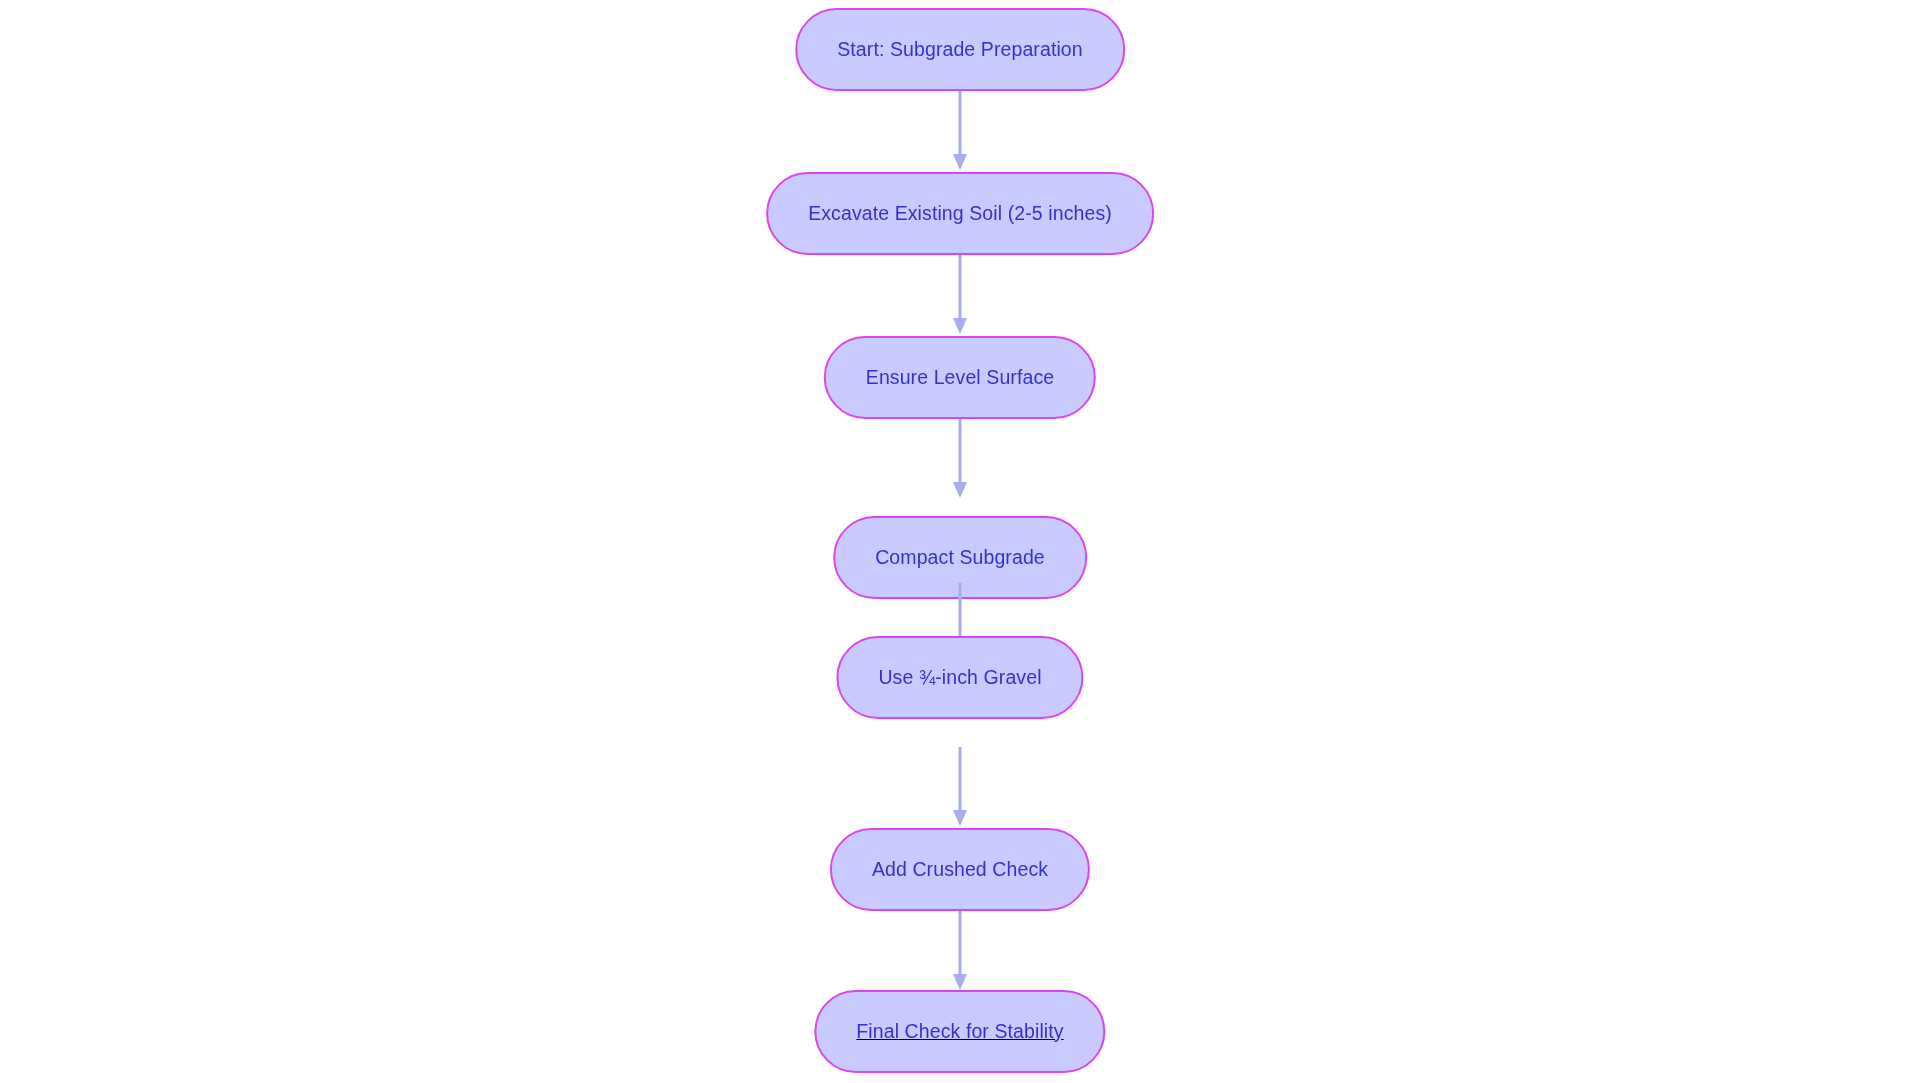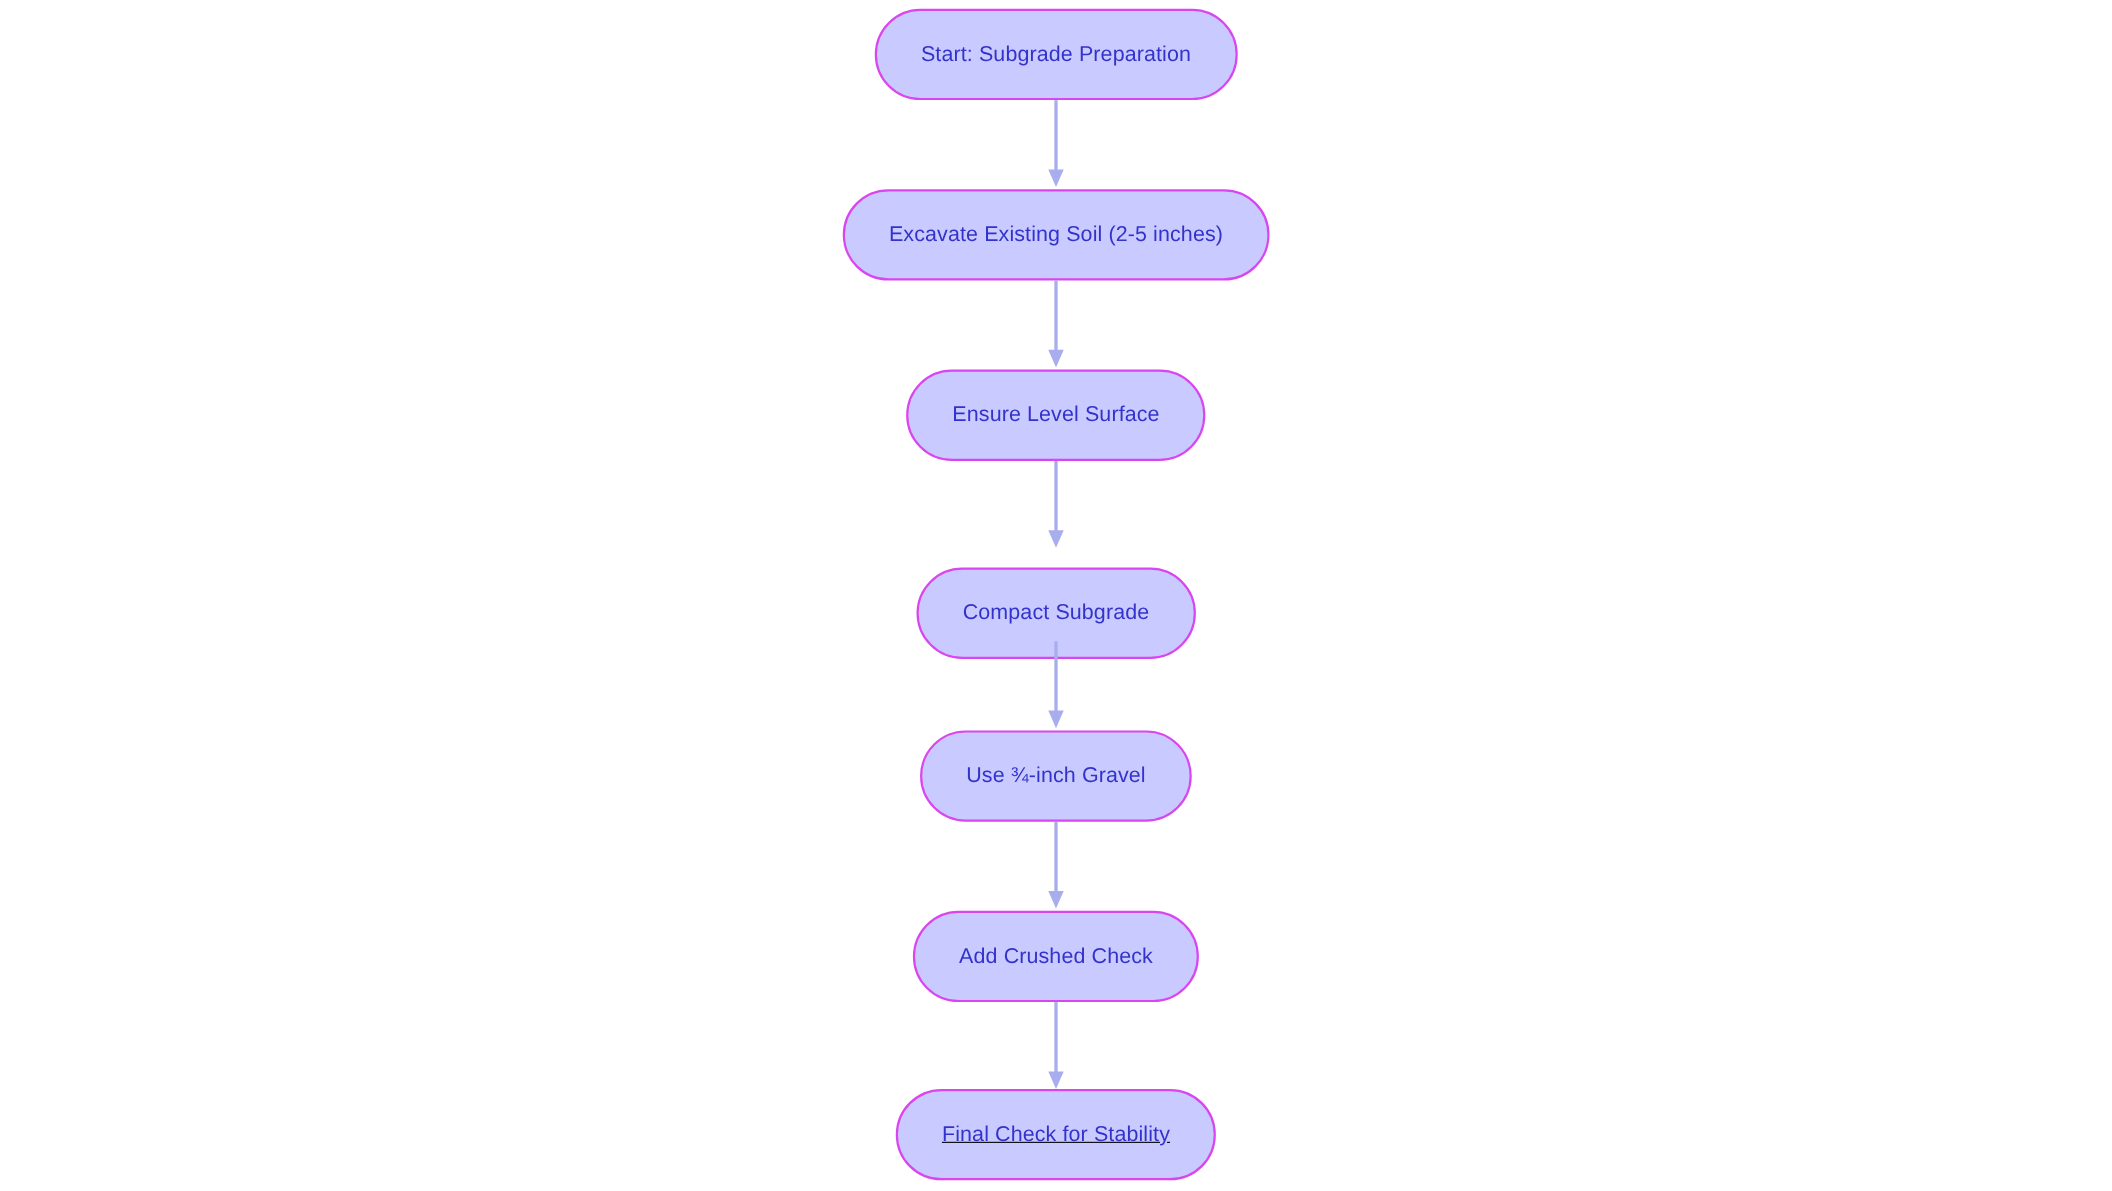--- a/index.html
+++ b/index.html
@@ -55,21 +55,21 @@
     color: #3333cc;
     line-height: 1;
     user-select: none;
   }
 
   
   .node-pos-0 { top: 8px; }
   .node-pos-1 { top: 172px; }
   .node-pos-2 { top: 336px; }
   .node-pos-3 { top: 500px; margin-top: 16px; }
-  .node-pos-4 { top: 664px; }
+  .node-pos-4 { top: 636px; }
   .node-pos-5 { top: 828px; }
   .node-pos-6 { top: 990px; text-decoration: underline; }
 
   
   .flow-connector {
     position: absolute;
     left: 50%;
     transform: translateX(-50%);
     width: 24px;
     height: 81px;

